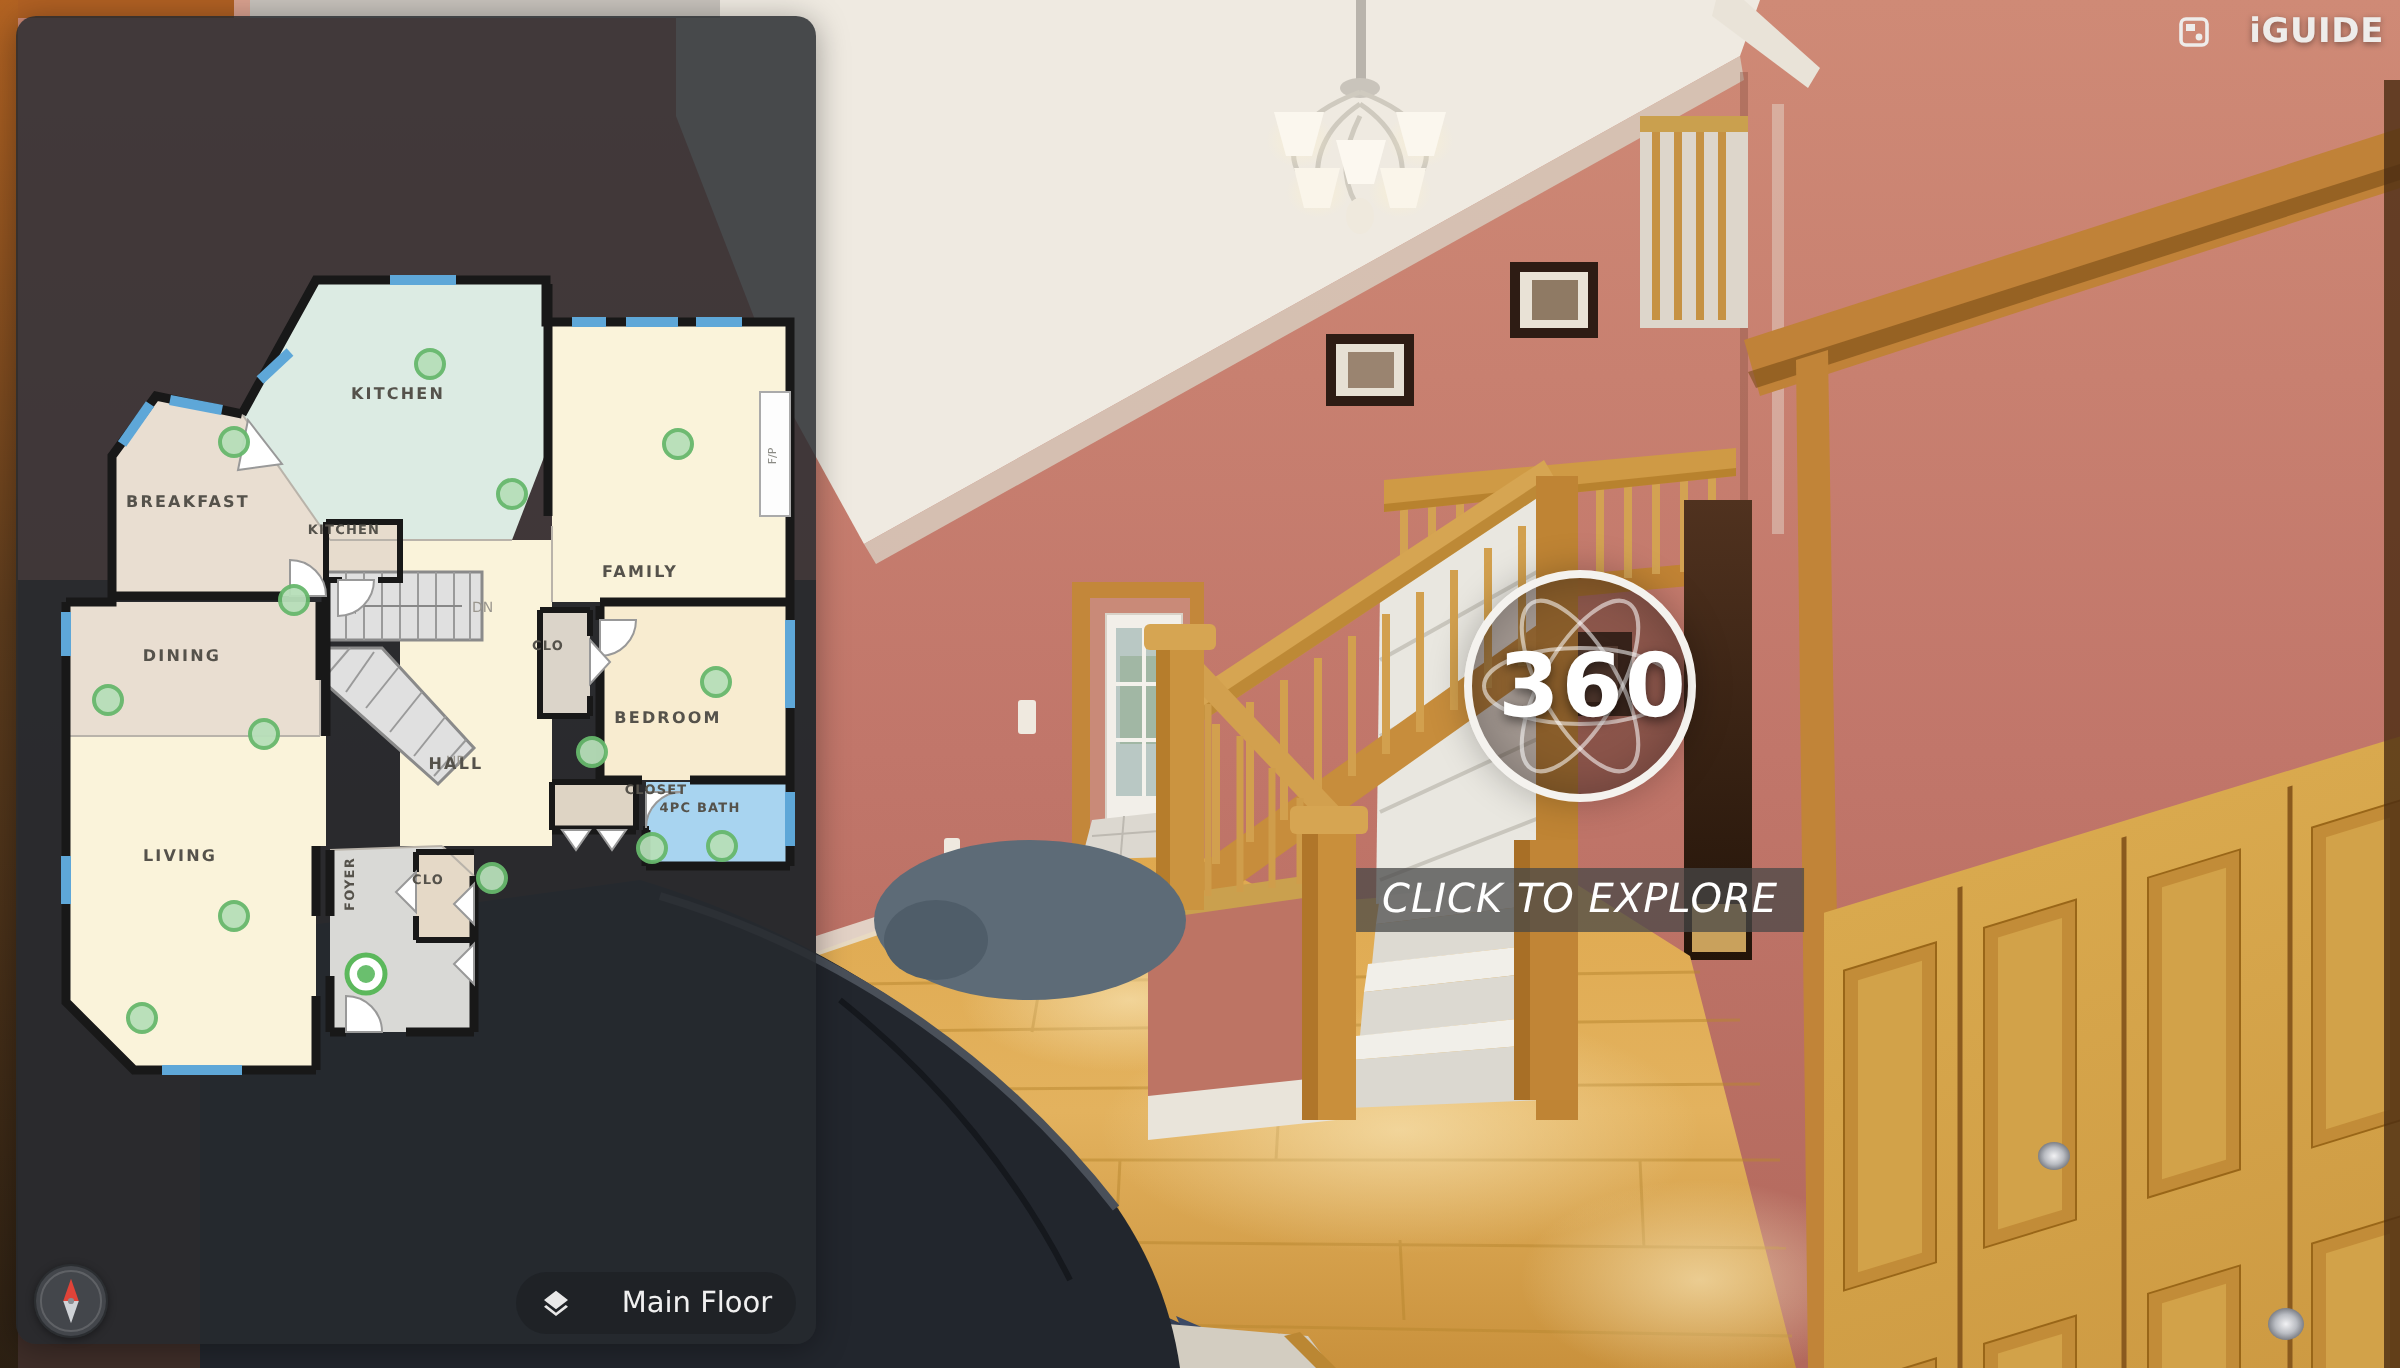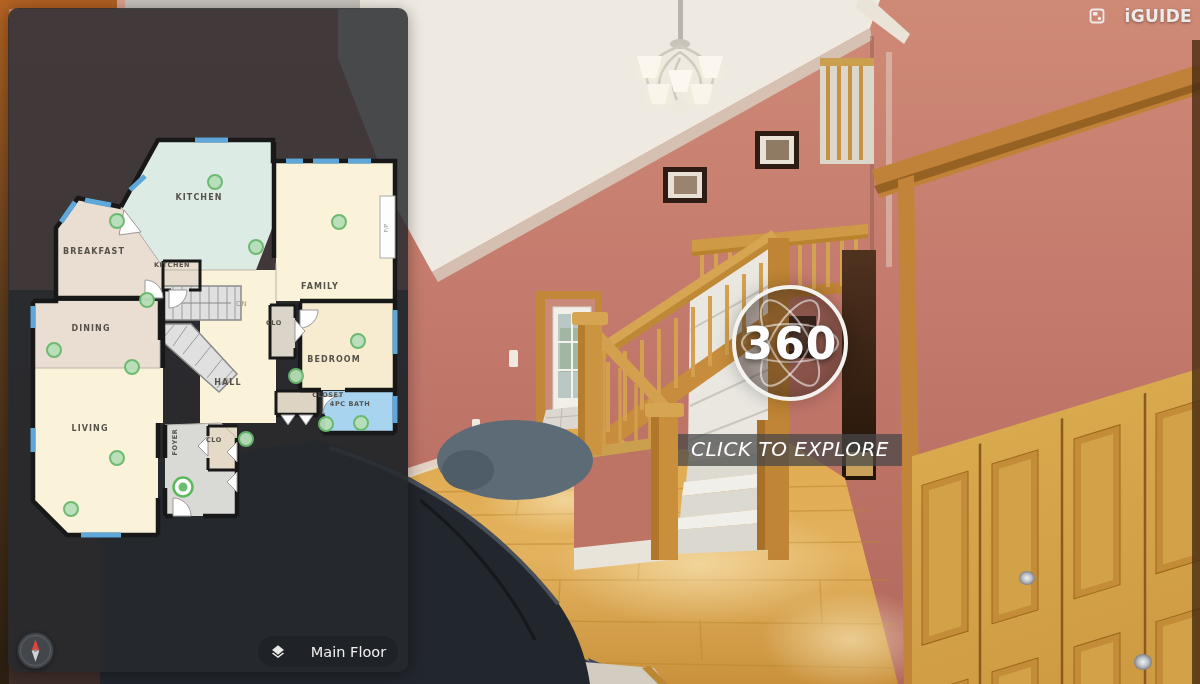--- a/index.html
+++ b/index.html
@@ -11,21 +11,21 @@
   #plan-panel{position:absolute;left:8px;top:8px;width:400px;height:664px;
     background:rgba(38,42,46,.84);border-radius:10px;box-shadow:0 2px 16px rgba(0,0,0,.35);}
   #plan-svg{position:absolute;left:15px;top:120px;width:390px;height:420px;cursor:pointer;}
   .room-label{position:absolute;transform:translate(-50%,-50%);color:#55524b;
     font-size:8px;letter-spacing:1.1px;white-space:nowrap;font-weight:bold;pointer-events:none;}
   .room-label.sm{font-size:6.5px;letter-spacing:.6px;}
   .room-label.vert{transform:translate(-50%,-50%) rotate(-90deg);}
   
   #badge-360{position:absolute;left:732px;top:285px;width:116px;height:116px;border-radius:50%;
     border:4px solid #f4f2ee;background:rgba(58,36,28,.40);box-sizing:border-box;
-    display:flex;align-items:center;justify-content:center;cursor:pointer;
+    display:flex;align-items:center;justify-content:flex-end;cursor:pointer;
     box-shadow:0 0 18px rgba(0,0,0,.25), inset 0 0 24px rgba(0,0,0,.25);}
   #badge-360 .orbits{position:absolute;left:0;top:0;width:108px;height:108px;}
   #badge-360 .num{position:relative;color:#fff;font-size:44px;font-weight:bold;letter-spacing:1px;
     text-shadow:0 2px 6px rgba(0,0,0,.55);}
   #explore-bar{position:absolute;left:790px;top:434px;transform:translateX(-50%);
     background:rgba(72,72,72,.74);color:#fff;font-size:20px;letter-spacing:.5px;
     padding:3px 13px 5px;white-space:nowrap;cursor:pointer;font-style:italic;}
   
   #logo{position:absolute;right:8px;top:6px;display:flex;align-items:center;gap:20px;cursor:pointer;
     color:#eeecea;text-shadow:0 1px 3px rgba(0,0,0,.4);}

